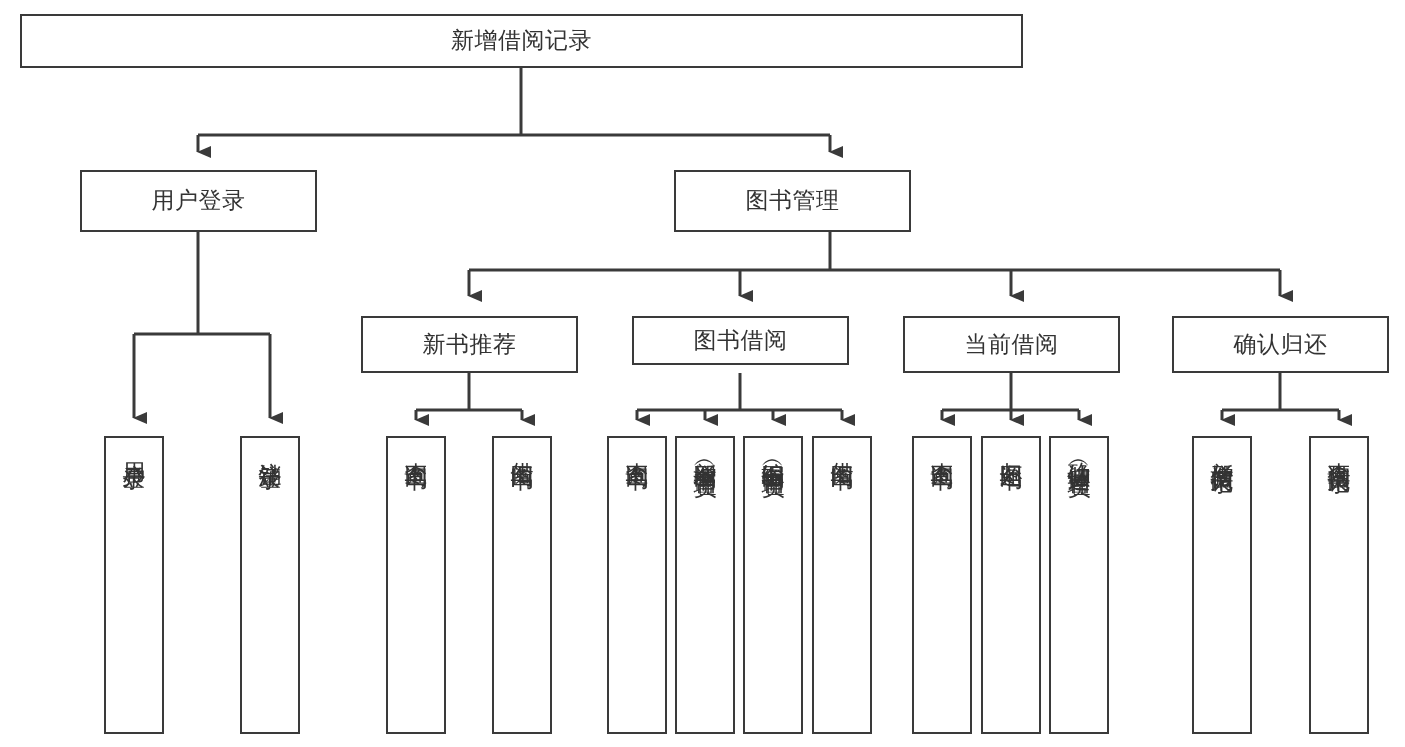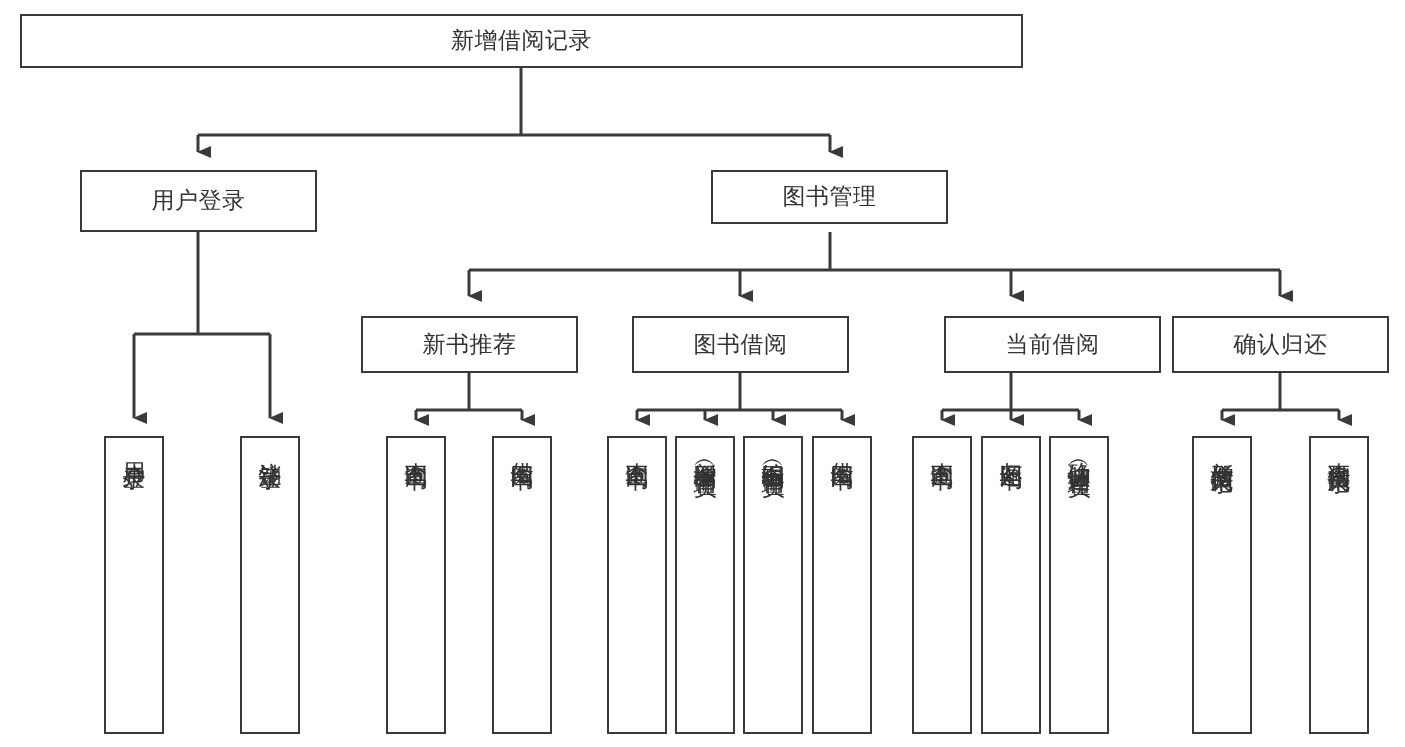--- a/index.html
+++ b/index.html
@@ -129,31 +129,31 @@
     </g>
   </svg>
 
   <div class="node horiz root" style="left:20px; top:14px; width:1003px; height:54px;">
     <span class="node-label">新增借阅记录</span>
   </div>
 
   <div class="node horiz" style="left:80px; top:170px; width:237px; height:62px;">
     <span class="node-label">用户登录</span>
   </div>
-  <div class="node horiz" style="left:711px; top:170px; width:237px; height:54px;">
+  <div class="node horiz" style="left:674px; top:170px; width:237px; height:62px;">
     <span class="node-label">图书管理</span>
   </div>
 
   <div class="node horiz" style="left:361px; top:316px; width:217px; height:57px;">
     <span class="node-label">新书推荐</span>
   </div>
-  <div class="node horiz" style="left:632px; top:316px; width:217px; height:57px;">
+  <div class="node horiz" style="left:632px; top:316px; width:217px; height:49px;">
     <span class="node-label">图书借阅</span>
   </div>
-  <div class="node horiz" style="left:944px; top:316px; width:217px; height:57px;">
+  <div class="node horiz" style="left:903px; top:316px; width:217px; height:57px;">
     <span class="node-label">当前借阅</span>
   </div>
   <div class="node horiz" style="left:1172px; top:316px; width:217px; height:57px;">
     <span class="node-label">确认归还</span>
   </div>
 
   <div class="node vert" style="left:104px; top:436px; width:60px; height:298px;">
     <span class="node-label">用户登录</span>
   </div>
   <div class="node vert" style="left:240px; top:436px; width:60px; height:298px;">

